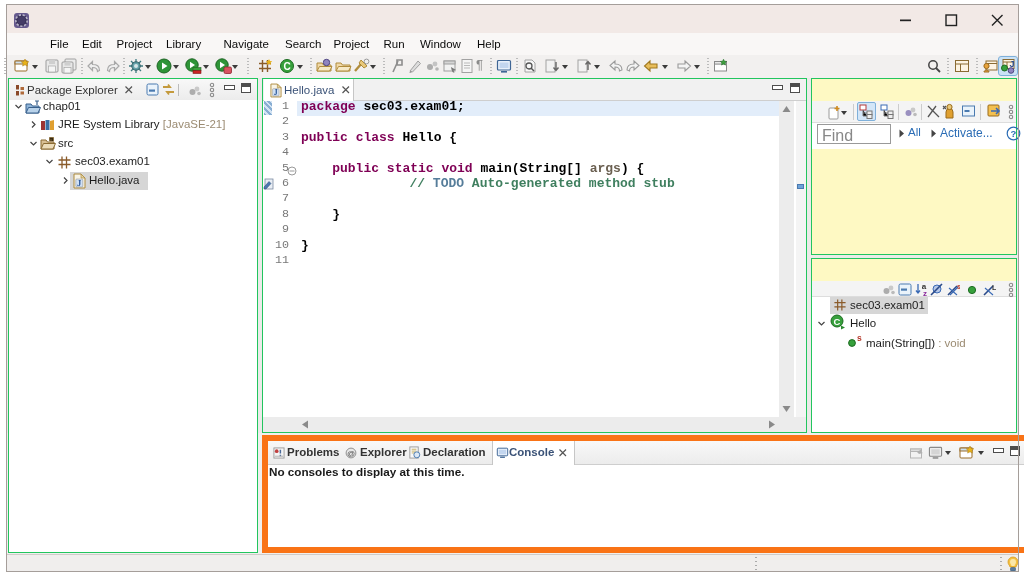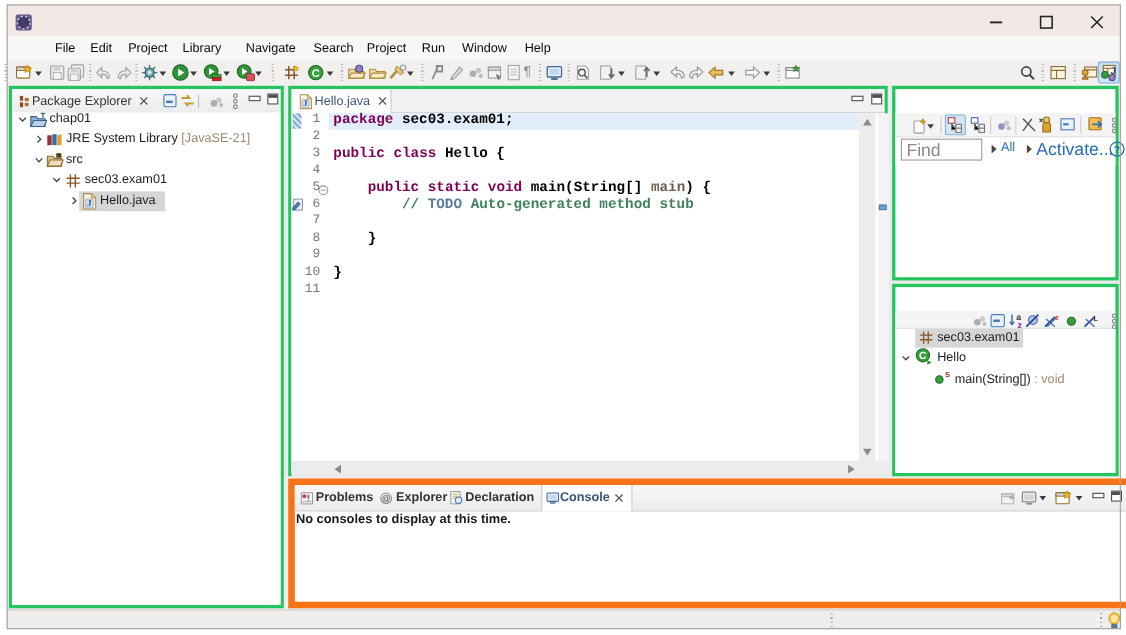--- a/index.html
+++ b/index.html
@@ -18,37 +18,37 @@
   
   #toolbar { left:0; top:51px; width:1013px; height:24px; background:#f2f0ef;
     border-bottom:1px solid #d8d4d2; }
   .tsep { position:absolute; top:3px; width:2px; height:16px;
     background-image:repeating-linear-gradient(#bbb 0 1px, transparent 1px 3px); }
   .tic { position:absolute; top:3px; }
   .dda { position:absolute; top:10px; width:0; height:0; border-left:3.5px solid transparent;
     border-right:3.5px solid transparent; border-top:4px solid #3b3b3b; }
   
   #main { left:0; top:74px; width:1013px; height:355px; background:#eceae9; }
-  .panel { position:absolute; background:#ffffff; border:3px solid #22c55e; }
+  .panel { position:absolute; background:#fef9c3; border:1px solid #22c55e; }
   .tabrow { position:absolute; left:0; top:0; right:0; height:22px;
     background:linear-gradient(#f8f8f8,#ececec); border-bottom:1px solid #cecece; }
   .vtit { position:absolute; font-size:11.5px; color:#333; top:0; line-height:22px; }
   .minb { position:absolute; width:11px; height:5px; border:1.5px solid #4d4d4d; background:#fff; }
   .maxb { position:absolute; width:10px; height:10px; border:1.5px solid #4d4d4d; background:#fff; }
   .maxb:before { content:""; position:absolute; left:0; top:0; right:0; height:3px; background:#4d4d4d; }
   
   .trow { position:absolute; font-size:11.5px; color:#1c1c1c; white-space:nowrap; }
   .chev { position:absolute; width:9px; height:9px; }
   
   #code { left:38px; top:20px; width:478px; height:294px; overflow:hidden; font-family:"Liberation Mono", monospace;
     font-weight:bold; font-size:13px; line-height:15.4px; white-space:pre; }
   #lnums { left:4px; top:20px; width:22px; text-align:right; font-family:"Liberation Mono", monospace;
     font-size:11.7px; line-height:15.4px; color:#787878; white-space:pre; }
   .kw { color:#7f0055; }
-  .cm { color:#3f7f5f; }
+  .cm { color:#3f7f5f;margin-left:46px; }
   .td { color:#567d9a; }
   .ar { color:#6a5f50; }
   
   #bottom { left:256px; top:431px; width:887px; height:118px; background:#fff; border:6px solid #f97316;font-weight:bold; }
   #statusbar { left:0; top:550px; width:1013px; height:18px; background:#f0eeed; border-top:1px solid #cfcbc9; }
 </style>
 </head>
 <body>
 <div id="win">
 
@@ -423,21 +423,21 @@
  7
  8
  9
 10
 11</div>
 
       <div class="ab" id="code"><span class="kw">package</span> sec03.exam01;
 
 <span class="kw">public</span> <span class="kw">class</span> Hello {
 
-    <span class="kw">public</span> <span class="kw">static</span> <span class="kw">void</span> main(String[] <span class="ar">main</span>) {
+    <span class="kw">public</span> <span class="kw">static</span> <span class="kw">void</span> main(String[] <span class="ar">args</span>) {
         <span class="cm">// <span class="td">TODO</span> Auto-generated method stub</span>
 
     }
 
 }
 </div>
 
       <div class="ab" style="left:516px;top:22px;width:15px;height:316px;background:#ececec">
         <svg class="ab" style="left:3px;top:4px" width="9" height="8">
             <path d="M4.5 1 L8.5 7 L0.5 7Z" fill="#8a8a8a"></path>
@@ -521,21 +521,21 @@
       <div class="ab" style="left:0;top:44px;right:0;height:26px;background:#fff">
         <div class="ab" style="left:5px;top:1px;width:74px;height:20px;background:#fff;border:1px solid #999"></div>
         <span class="ab" style="left:10px;top:4px;font-size:16px;color:#888">Find</span>
         <svg class="ab" style="left:86px;top:6px" width="7" height="10">
             <path d="M1.5 0.5 L6 4.5 L1.5 8.5Z" fill="#444"></path>
           </svg>
         <span class="ab" style="left:96px;top:3px;font-size:11.5px;color:#2a6cb5">All</span>
         <svg class="ab" style="left:118px;top:6px" width="7" height="10">
             <path d="M1.5 0.5 L6 4.5 L1.5 8.5Z" fill="#444"></path>
           </svg>
-        <span class="ab" style="left:128px;top:3px;font-size:16px;color:#2a6cb5">Activate...</span>
+        <span class="ab" style="left:128px;top:3px;font-size:12px;color:#2a6cb5">Activate...</span>
         <svg class="ab" style="left:194px;top:3px" width="15" height="15" viewBox="0 0 15 15">
           <circle cx="7.5" cy="7.5" r="6.3" fill="none" stroke="#2a6cb5" stroke-width="1.2"></circle>
           <text x="7.5" y="11" font-size="9.5" font-weight="bold" fill="#2a6cb5" text-anchor="middle" font-family="Liberation Sans">?</text>
         </svg>
       </div>
     </div>
 
     <div class="panel" style="left:805px;top:180px;width:206px;height:175px">
       <div class="ab" style="left:0;top:22px;right:0;height:16px;background:#f4f4f4;border-bottom:1px solid #ddd">
         <svg class="ab" style="left:70px;top:2px" width="14" height="13" viewBox="0 0 14 13">

